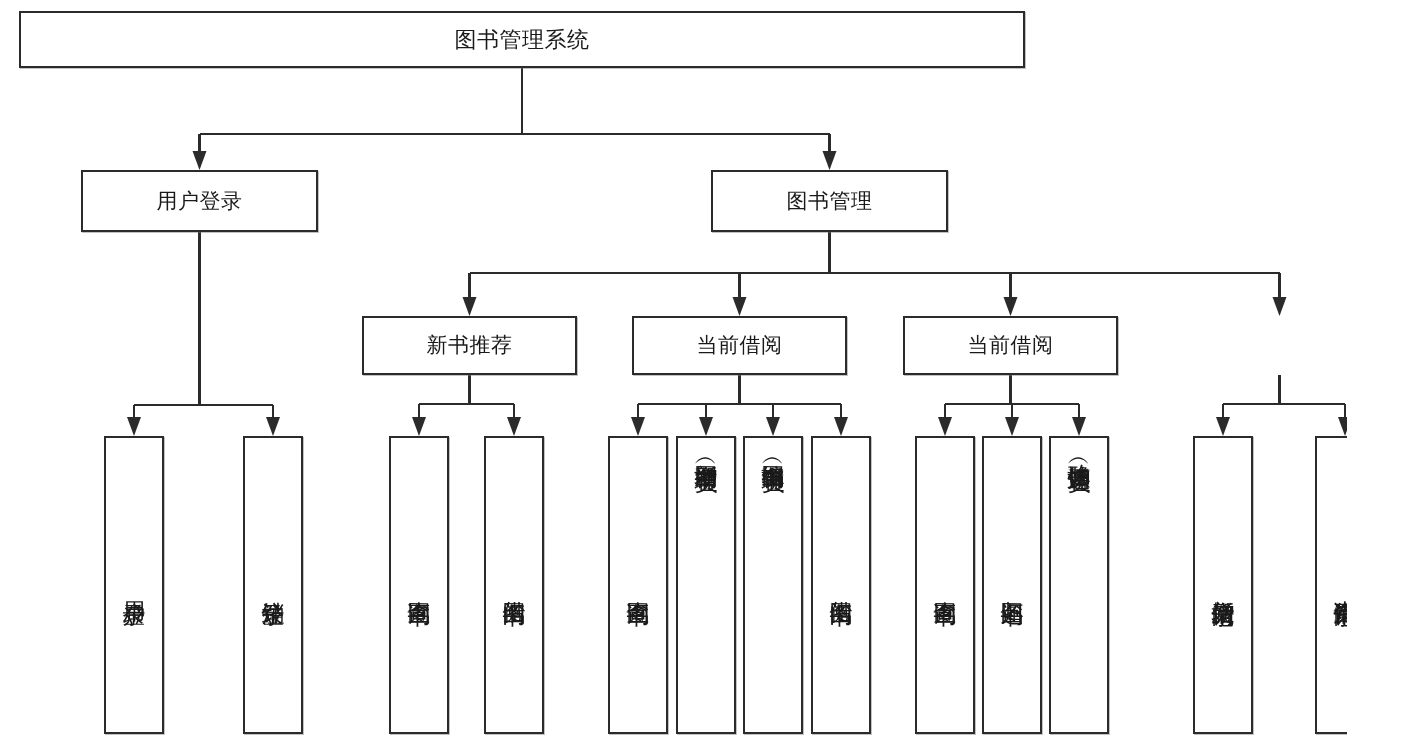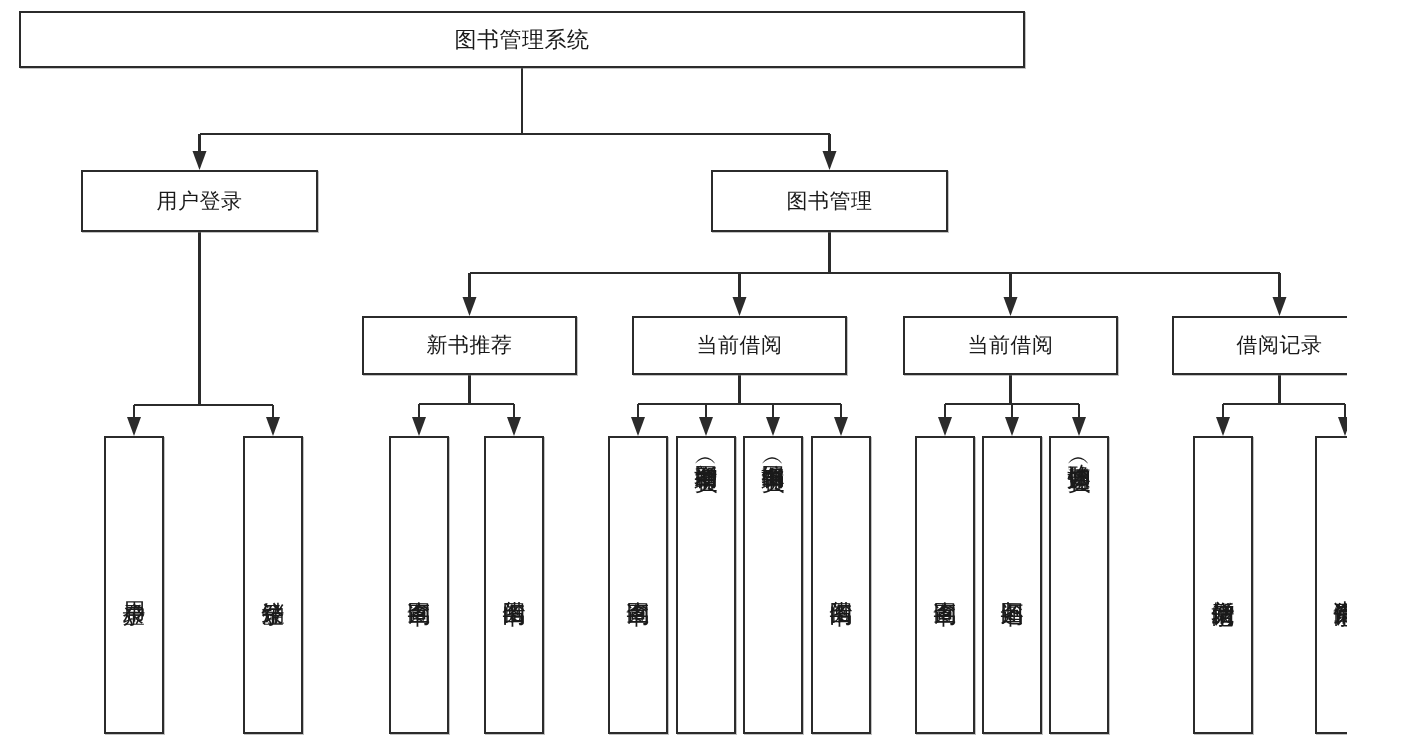--- a/index.html
+++ b/index.html
@@ -150,23 +150,20 @@
 
   <div class="node horizontal" id="n-new_book_rec" style="left: 362px; top: 316px; width: 215px; height: 59px;">
     <span class="label">新书推荐</span>
   </div>
   <div class="node horizontal" id="n-book_borrow" style="left: 632px; top: 316px; width: 215px; height: 59px;">
     <span class="label">当前借阅</span>
   </div>
   <div class="node horizontal" id="n-current_borrow" style="left: 903px; top: 316px; width: 215px; height: 59px;">
     <span class="label">当前借阅</span>
   </div>
-  <div class="node horizontal" id="n-borrow_record" style="left: 1172px; top: 316px; width: 215px; height: 59px;">
-    <span class="label">借阅记录</span>
-  </div>
 
   <div class="node vertical pad-mid" id="n-leaf_user_login" style="left: 104px; top: 436px; width: 60px; height: 298px;">
     <span class="label">用户登录</span>
   </div>
   <div class="node vertical pad-mid" id="n-leaf_logout" style="left: 243px; top: 436px; width: 60px; height: 298px;">
     <span class="label">注销登录</span>
   </div>
 
   <div class="node vertical pad-mid" id="n-leaf_query_book_1" style="left: 389px; top: 436px; width: 60px; height: 298px;">
     <span class="label">查询图书</span>

